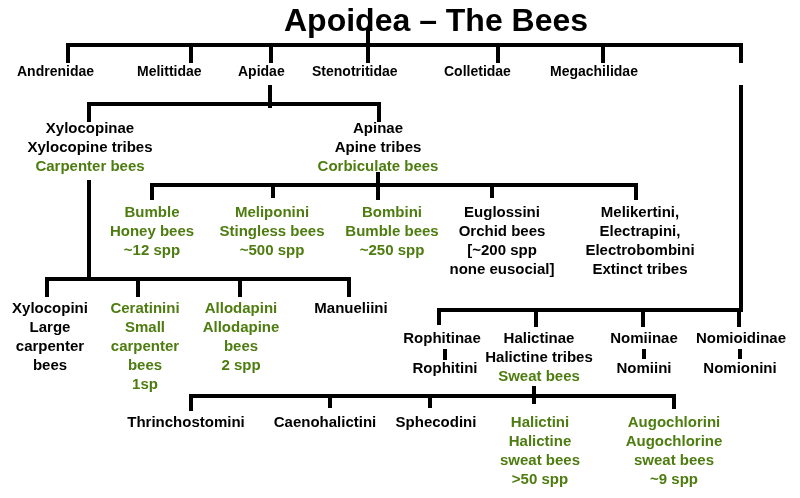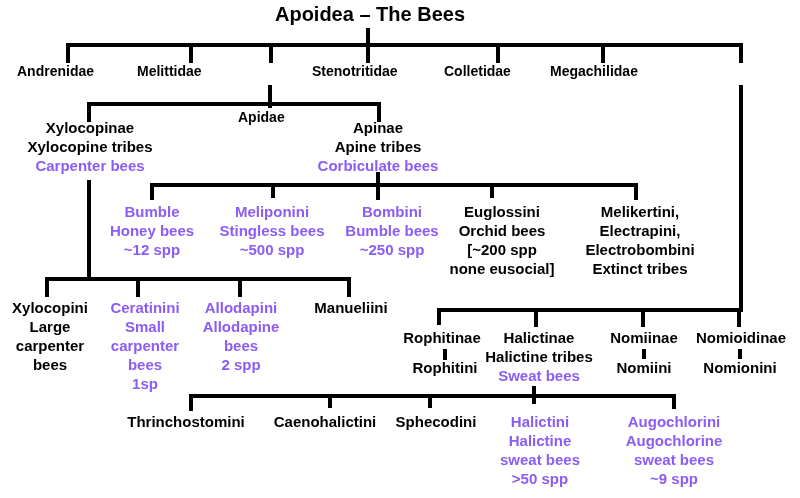--- a/index.html
+++ b/index.html
@@ -3,22 +3,22 @@
 <meta charset="utf-8">
 <style>
   html,body{margin:0;padding:0;background:#fff;}
   #stage{position:relative;width:800px;height:498px;background:#fff;overflow:hidden;
     font-family:"Liberation Sans", sans-serif;font-weight:bold;color:#000;}
   svg.lines{position:absolute;left:0;top:0;width:800px;height:498px;}
   svg.lines line{stroke:#000;stroke-width:4;stroke-linecap:butt;}
   .node{position:absolute;text-align:center;white-space:nowrap;line-height:1;}
   .node .l{display:block;}
   .k{color:#000;}
-  .b{color:#8b5cf6;}
-  .title{font-size:20px;}
+  .b{color:#4d7c0f;}
+  .title{font-size:32px;margin-left:34px;}
   .fam{font-size:14px;}
   .n{font-size:15px;line-height:19px;}
 </style>
 </head>
 <body>
 
 <div id="stage">
 
   <svg class="lines">
 
@@ -67,21 +67,21 @@
     <line x1="191" y1="394" x2="191" y2="411"></line>
     <line x1="330" y1="394" x2="330" y2="408"></line>
     <line x1="430" y1="394" x2="430" y2="408"></line>
     <line x1="674" y1="394" x2="674" y2="409"></line>
   </svg>
 
   <div class="node title k" style="left:250px;top:4px;width:240px;">Apoidea – The Bees</div>
 
   <div class="node fam k" style="left:17px;top:64px;">Andrenidae</div>
   <div class="node fam k" style="left:137px;top:64px;">Melittidae</div>
-  <div class="node fam k" style="left:238px;top:64px;margin-top:46px;">Apidae</div>
+  <div class="node fam k" style="left:238px;top:64px;">Apidae</div>
   <div class="node fam k" style="left:312px;top:64px;">Stenotritidae</div>
   <div class="node fam k" style="left:444px;top:64px;">Colletidae</div>
   <div class="node fam k" style="left:550px;top:64px;">Megachilidae</div>
 
   <div class="node n" style="left:20px;top:118px;width:140px;">
     <span class="l k">Xylocopinae</span>
     <span class="l k">Xylocopine tribes</span>
     <span class="l b">Carpenter bees</span>
   </div>
 

